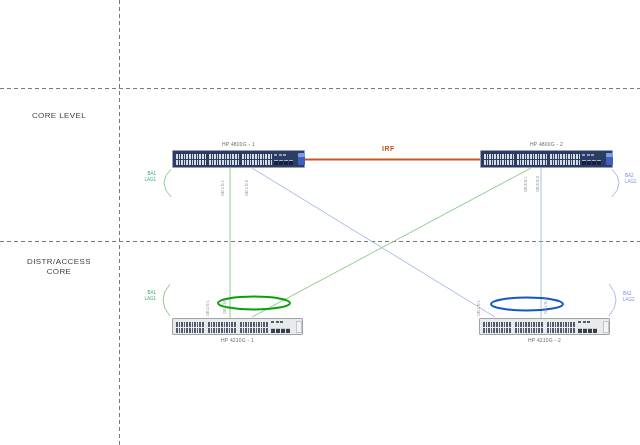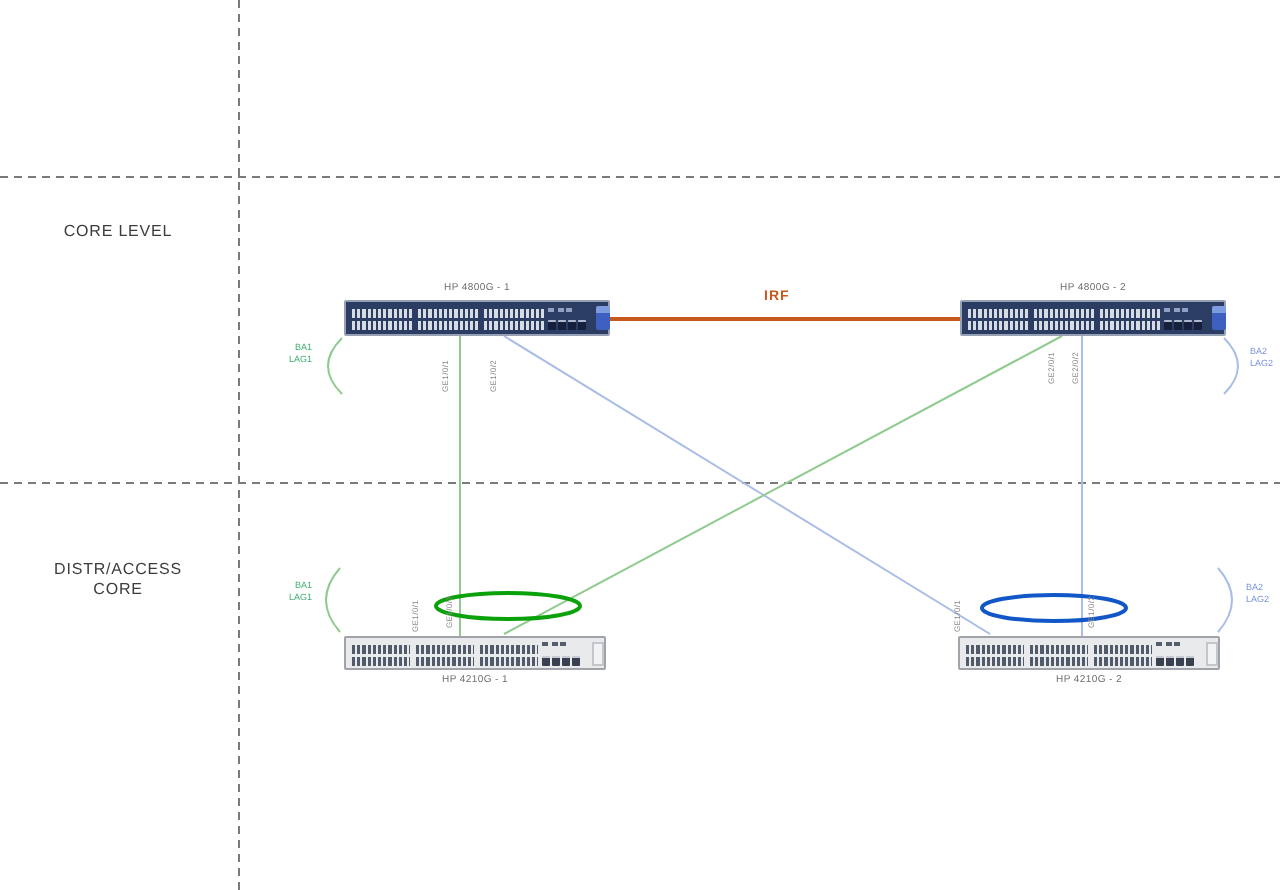--- a/index.html
+++ b/index.html
@@ -101,21 +101,21 @@
 
     <path class="brace-green" d="M171,169 Q157,183 171,197"></path>
     <path class="brace-blue" d="M612,169 Q626,183 612,197"></path>
     <path class="brace-green" d="M170,284 Q156,300 170,316"></path>
     <path class="brace-blue" d="M609,284 Q623,300 609,316"></path>
   </svg>
 
   <div class="abs level-caption" style="top:111px;">
     <span>CORE LEVEL</span>
   </div>
-  <div class="abs level-caption" style="top:257px;margin-top:23px;">
+  <div class="abs level-caption" style="top:257px;">
     <div>DISTR/ACCESS</div>
     <div>CORE</div>
   </div>
 
   <div class="abs irf-text" style="left:382px;top:145px;">IRF</div>
 
   <div class="abs sw-name" style="left:172px;top:141px;width:133px;">HP 4800G - 1</div>
   <div class="abs sw sw-core" style="left:172px;top:150px;">
     <div class="pb pb-core"></div>
     <div class="pb pb-core"></div>

